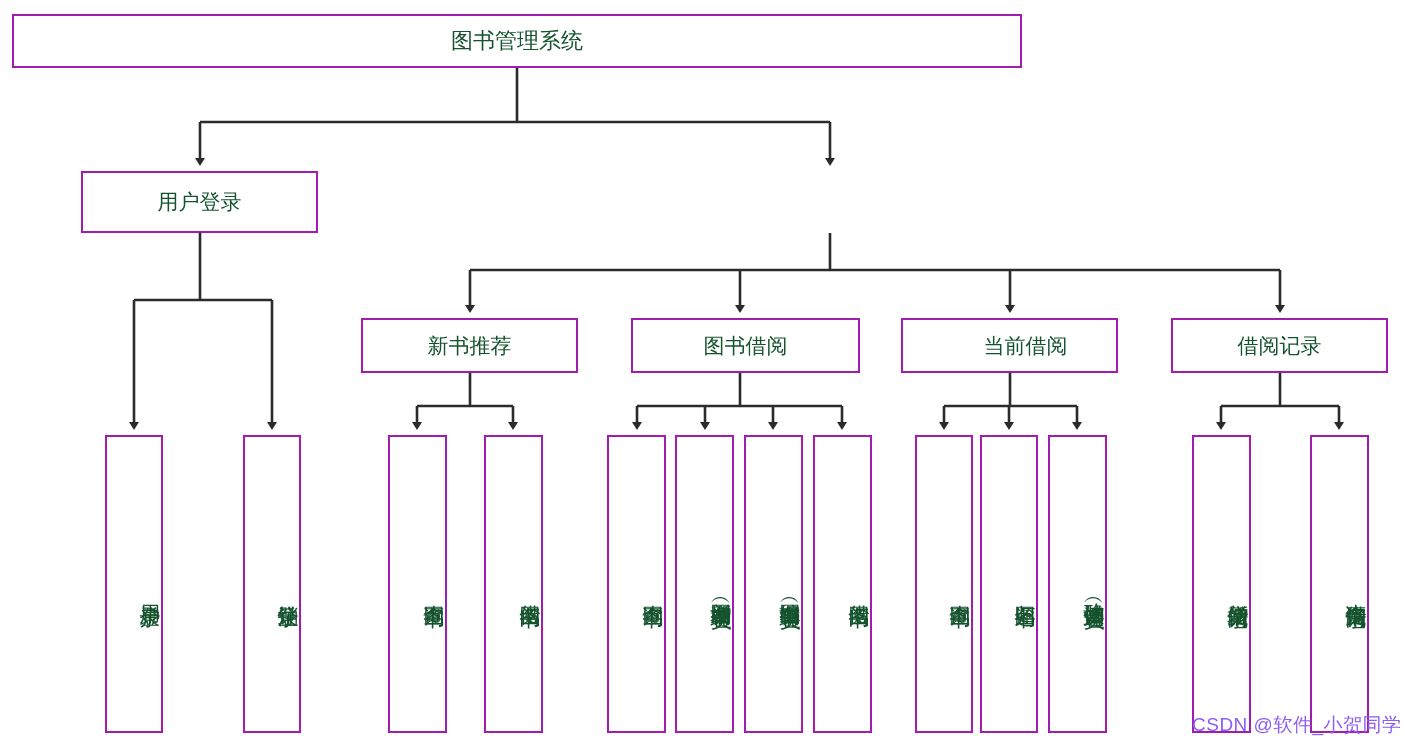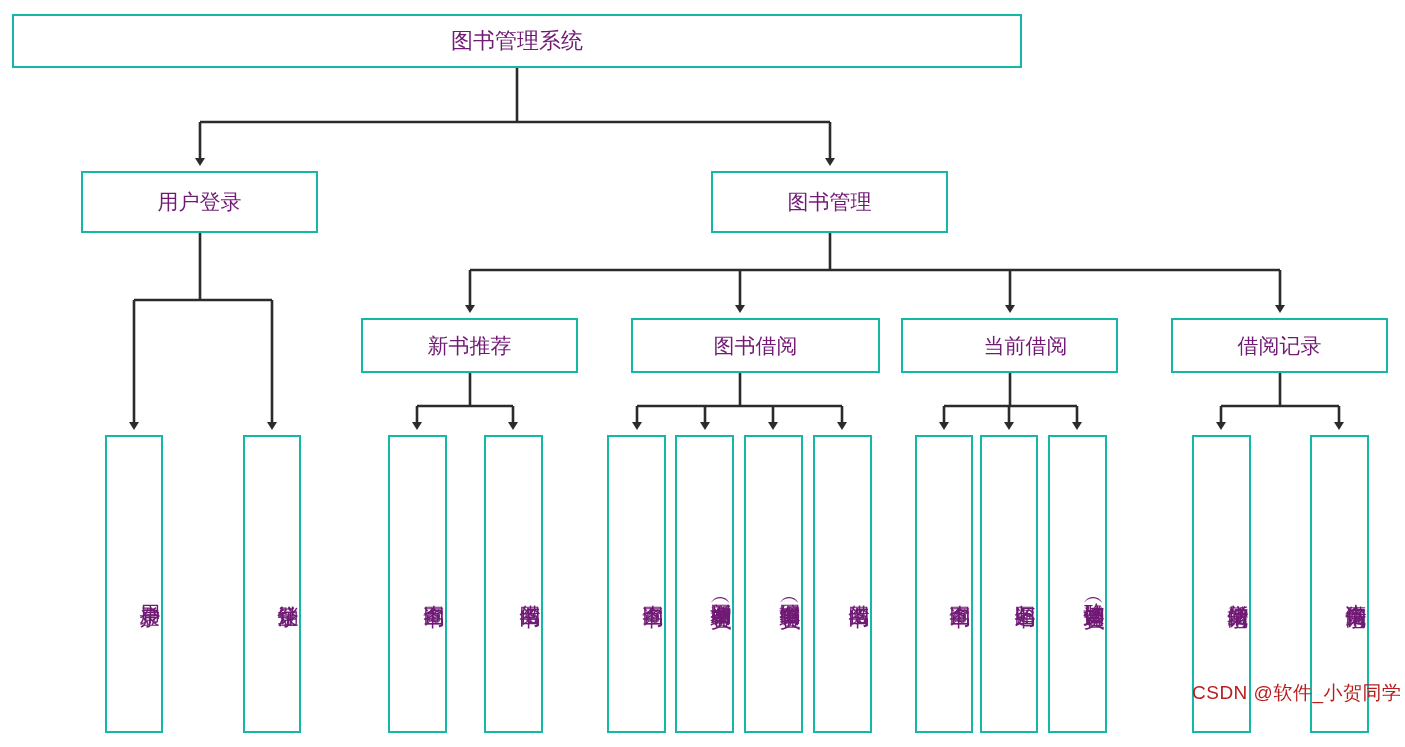--- a/index.html
+++ b/index.html
@@ -22,25 +22,25 @@
     left: 0;
     top: 0;
     width: 1405px;
     height: 747px;
     pointer-events: none;
   }
   .node {
     position: absolute;
     box-sizing: border-box;
     background: #ffffff;
-    border: 2px solid #14b8a6;
+    border: 2px solid #a21caf;
     display: flex;
     align-items: center;
     justify-content: center;
-    color: #701a75;
+    color: #14532d;
   }
   .node.root {
     font-size: 22px;
   }
   .node.lvl1 {
     font-size: 21px;
   }
   .node.lvl2 {
     font-size: 21px;
   }
@@ -123,28 +123,25 @@
     </g>
   </svg>
 
   <div class="node root" id="n-root" style="left: 12px; top: 14px; width: 1010px; height: 54px;">
     <span class="lbl">图书管理系统</span>
   </div>
 
   <div class="node lvl1" id="n-l1-0" style="left: 81px; top: 171px; width: 237px; height: 62px;">
     <span class="lbl">用户登录</span>
   </div>
-  <div class="node lvl1" id="n-l1-1" style="left: 711px; top: 171px; width: 237px; height: 62px;">
-    <span class="lbl">图书管理</span>
-  </div>
 
   <div class="node lvl2" id="n-l2-0" style="left: 361px; top: 318px; width: 217px; height: 55px;">
     <span class="lbl">新书推荐</span>
   </div>
-  <div class="node lvl2" id="n-l2-1" style="left: 631px; top: 318px; width: 249px; height: 55px;">
+  <div class="node lvl2" id="n-l2-1" style="left: 631px; top: 318px; width: 229px; height: 55px;">
     <span class="lbl">图书借阅</span>
   </div>
   <div class="node lvl2" id="n-l2-2" style="left: 901px; top: 318px; width: 217px; height: 55px; padding-left: 32px;">
     <span class="lbl">当前借阅</span>
   </div>
   <div class="node lvl2" id="n-l2-3" style="left: 1171px; top: 318px; width: 217px; height: 55px; justify-content: center;">
     <span class="lbl">借阅记录</span>
   </div>
 
   <div class="node leaf" id="n-lf-0" style="left: 105px; top: 435px; width: 58px; height: 298px;">
@@ -180,15 +177,15 @@
   <div class="node leaf" id="n-lf-10" style="left: 1048px; top: 435px; width: 59px; height: 298px;">
     <span class="lbl">确认归还（管理员）</span>
   </div>
   <div class="node leaf" id="n-lf-11" style="left: 1192px; top: 435px; width: 59px; height: 298px;">
     <span class="lbl">新增借阅记录</span>
   </div>
   <div class="node leaf" id="n-lf-12" style="left: 1310px; top: 435px; width: 59px; height: 298px;">
     <span class="lbl">查询借阅记录</span>
   </div>
 
-  <div class="watermark" style="left: 1192px; top: 680px; color: #b91c1c;">CSDN @软件_小贺同学</div>
+  <div class="watermark" style="left: 1192px; top: 712px; color: #8b5cf6;">CSDN @软件_小贺同学</div>
 
 </div>
 
 </body></html>

